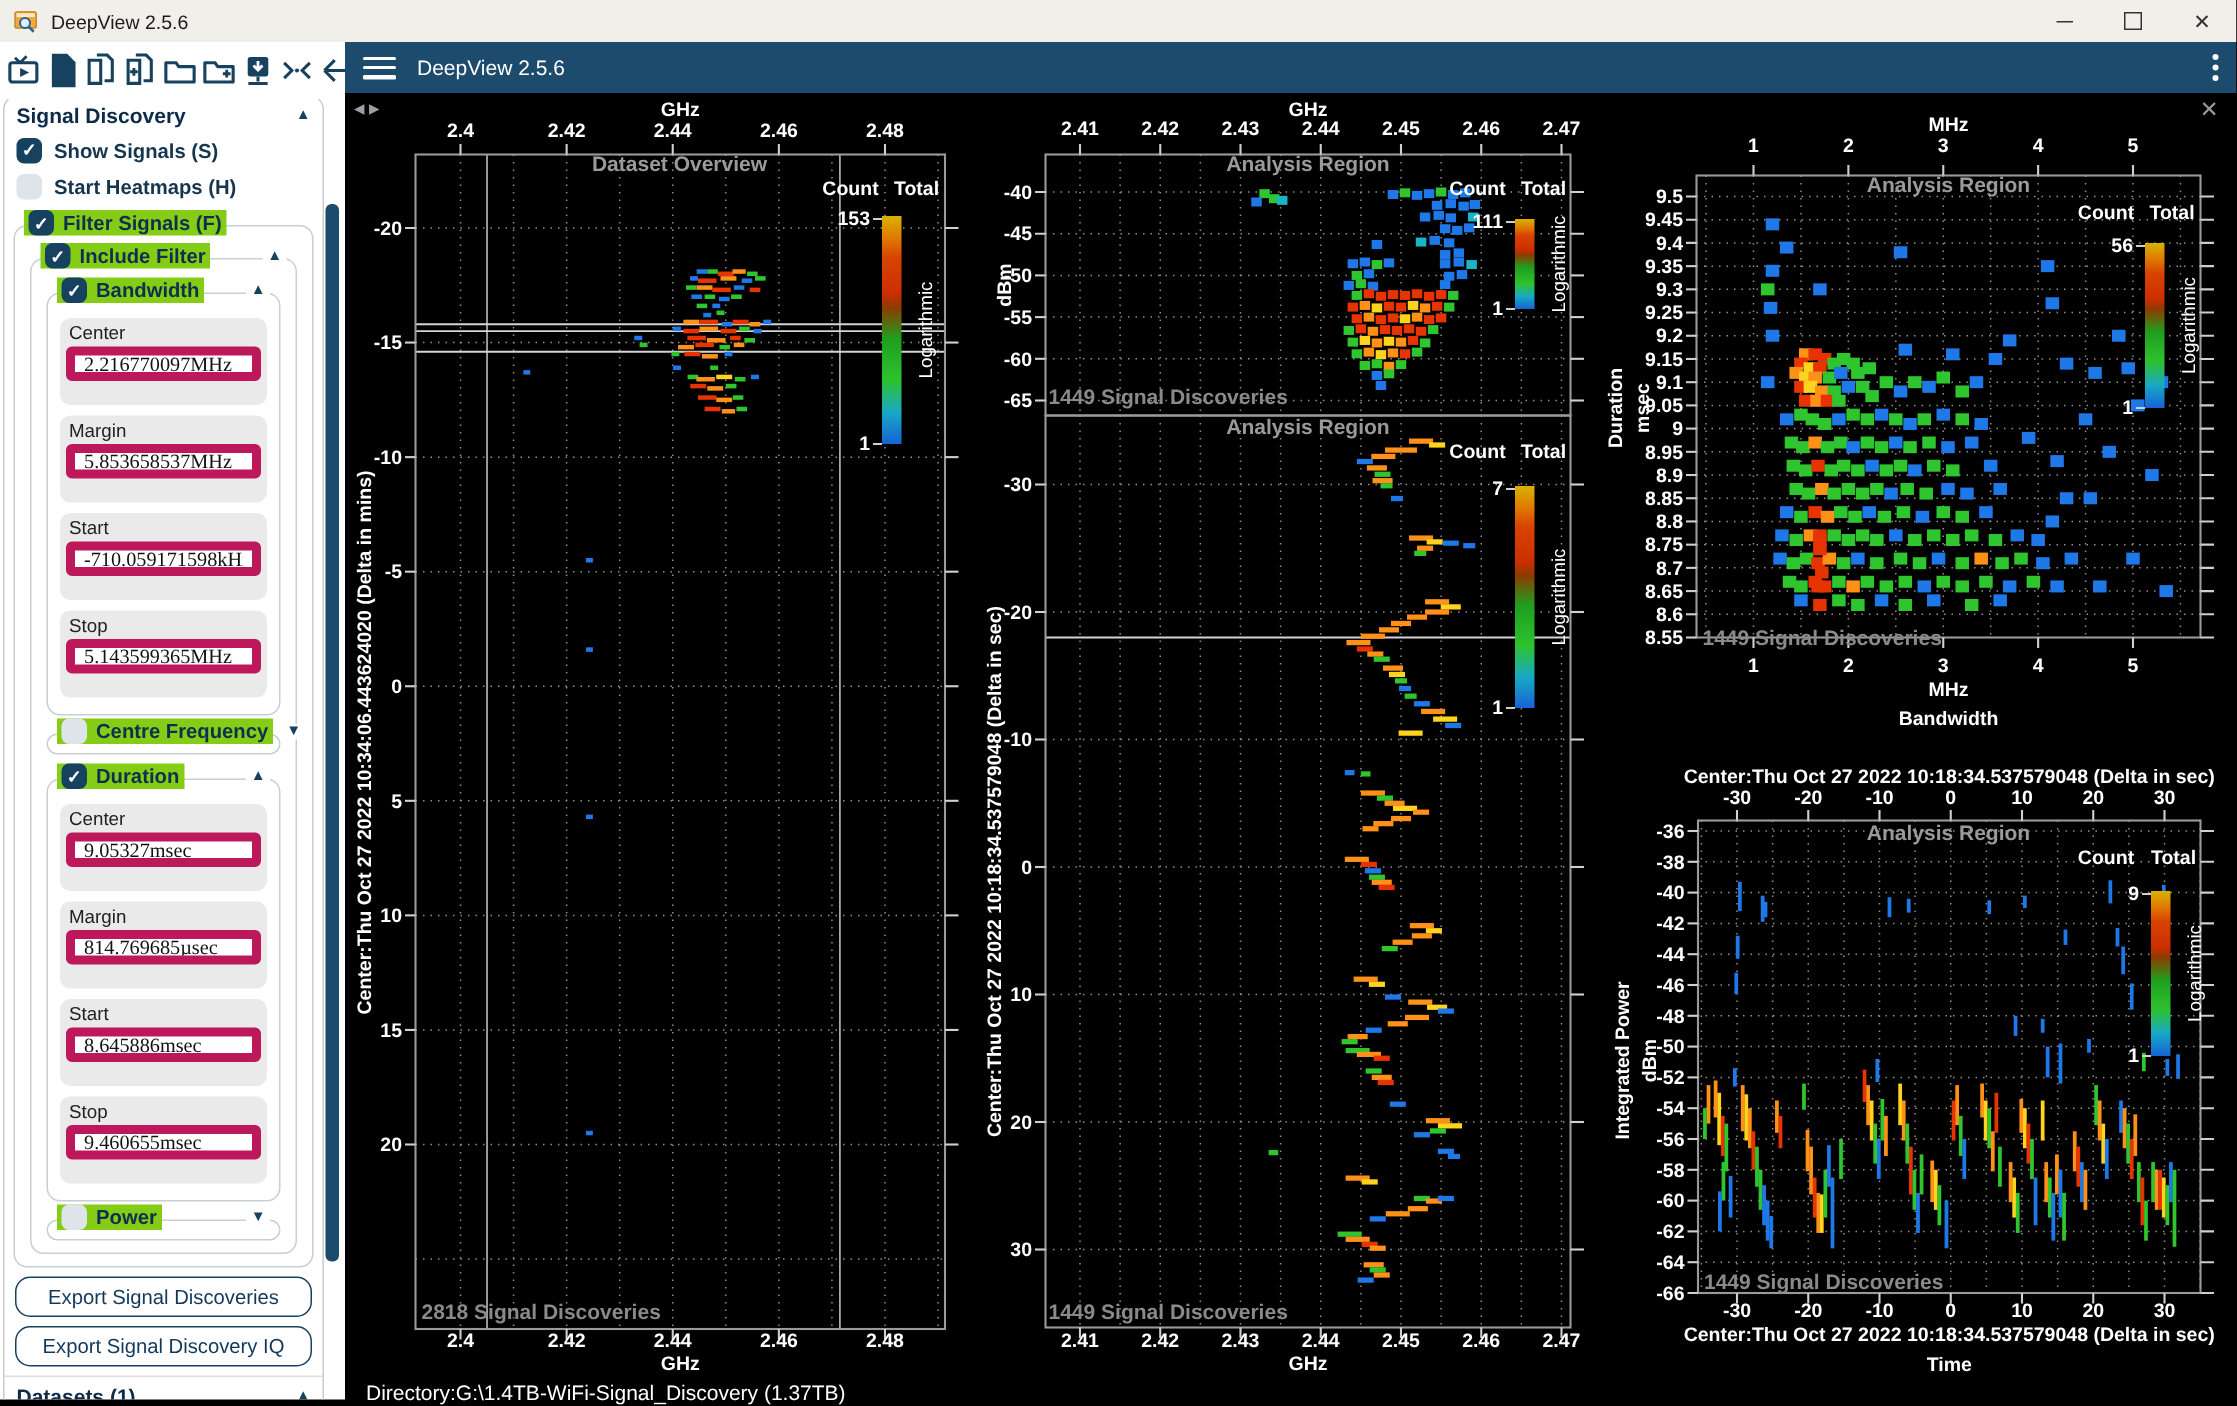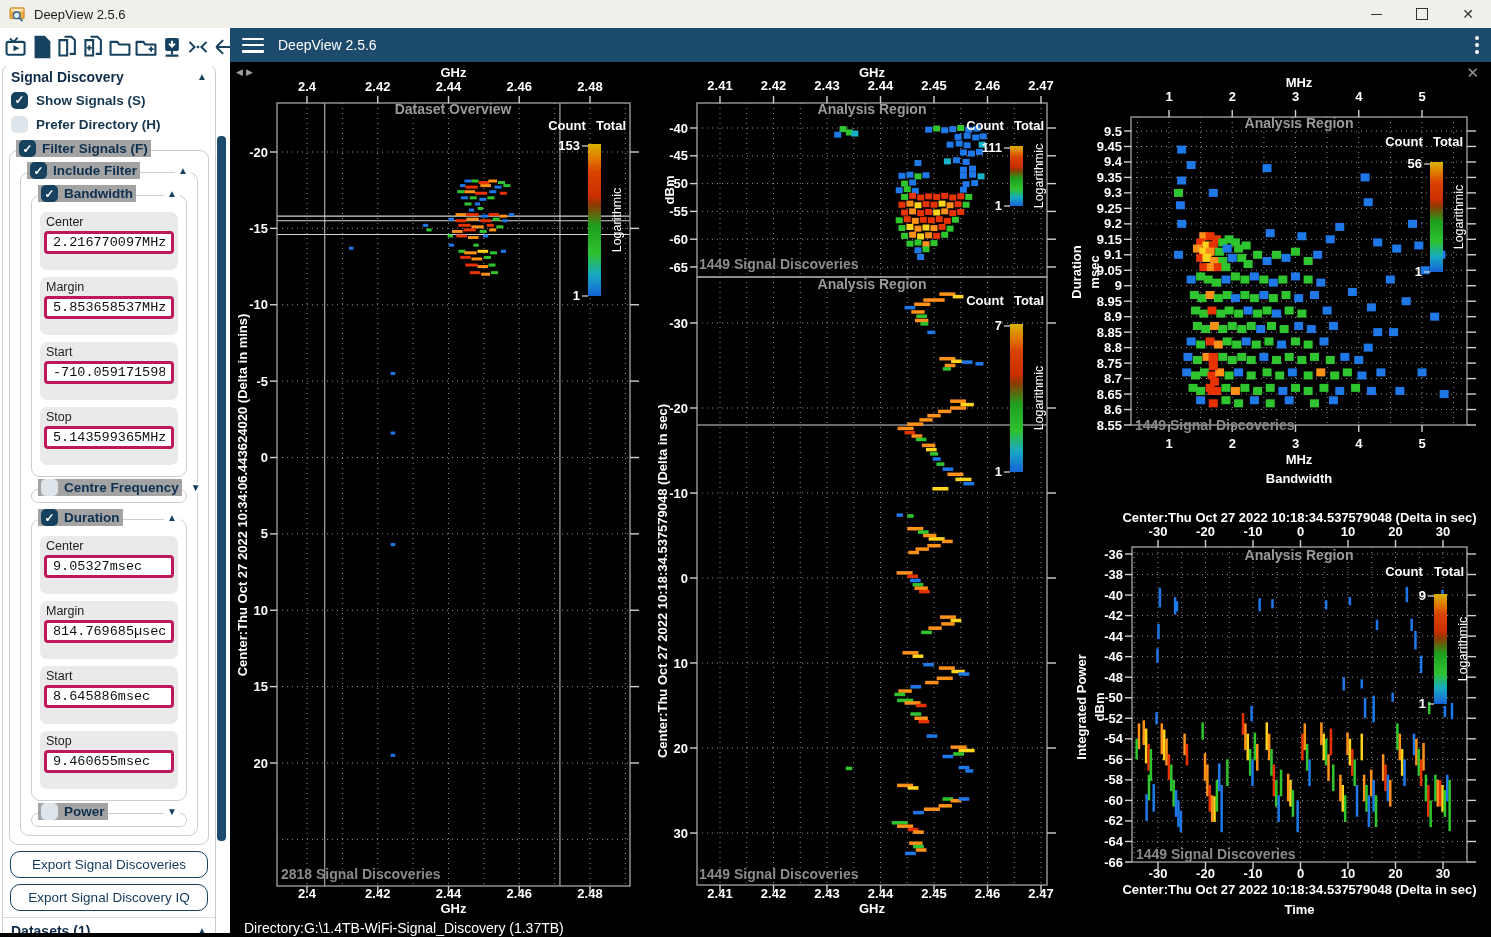--- a/index.html
+++ b/index.html
@@ -36,28 +36,28 @@
   .arr{margin-left:auto;color:#17425f;font-size:10px;line-height:1}
   .divider{border-top:1px solid #dcdcdc;margin:3px 0 0 0}
   .chkrow{display:flex;align-items:center;gap:8px;padding:2px 8px;height:20px}
   .chkrow .cl{font-size:13.5px;font-weight:bold;color:#16364f}
   .cb{width:17px;height:17px;border-radius:5px;background:#dde4ea;display:inline-flex;
       align-items:center;justify-content:center;flex:none}
   .cb.on{background:#17425f}
   .cb.on::after{content:"\2713";color:#fff;font-size:12px;font-weight:bold}
   .fs{border:1.5px solid #c9ced4;border-radius:9px;margin:10px 6px 4px 6px;padding:9px 4px 4px 4px;position:relative}
   .leg{position:absolute;top:-11px;left:6px;right:6px;display:flex;align-items:center;gap:6px}
-  .leg .lwrap{background:#a3a3a3;padding:0 3px;display:flex;align-items:center;gap:6px}
+  .leg .lwrap{background:#84cc16;padding:0 3px;display:flex;align-items:center;gap:6px}
   .leg .lbl{font-size:13.5px;font-weight:bold;color:#0f2f4f;white-space:nowrap}
   .leg .arrw{margin-left:auto;background:#fff;padding:0 3px}
   .fs.slim{padding:12px 4px 0 4px;margin-top:12px}
   .field{background:#eaeaea;border-radius:7px;margin:7px 4px;padding:2px 4px 16px 4px}
   .field .flabel{font-size:12.5px;color:#222;margin:1px 2px 2px 2px}
-  .field input{width:100%;box-sizing:border-box;height:23px;border:3px solid #be185d;border-radius:4px;
-               font-family:Liberation Mono, monospace;font-size:13.5px;padding:0 6px;color:#111;background:#fff}
+  .field input{width:100%;box-sizing:border-box;height:23px;border:6px solid #be185d;border-radius:4px;
+               font-family:Liberation Serif, serif;font-size:13.5px;padding:0 6px;color:#111;background:#fff}
   .btn{display:block;width:calc(100% - 14px);margin:6px 7px;height:27px;border:1.6px solid #17425f;border-radius:10px;
        background:#fff;color:#12395c;font-family:"Liberation Sans",sans-serif;font-size:13.5px;cursor:pointer}
   .dsbox{border:1.5px solid #cfd4d9;border-radius:9px;margin:4px 6px;padding:3px 6px 5px 6px}
   .dsname{display:flex;align-items:flex-start;font-size:14px;font-weight:bold;color:#0d2b47;padding:2px 2px}
   .nyq{display:flex;align-items:center;gap:6px;padding:2px 2px;height:22px}
   .nyq .cl{font-size:13.5px;font-weight:bold;color:#16364f}
   .reddot{width:12px;height:12px;border-radius:50%;background:#e8112d;flex:none}
   .nyq .searchwrap{margin-left:auto}
   #sidescroll{position:absolute;left:217px;top:74px;width:9px;height:705px;background:#1d4b6d;border-radius:4px}
   
@@ -168,21 +168,21 @@
   <div class="sechead">
     <span class="ht">Signal Discovery</span>
     <span class="arr">▲</span>
   </div>
   <div class="chkrow">
     <span class="cb on"></span>
     <span class="cl">Show Signals (S)</span>
   </div>
   <div class="chkrow">
     <span class="cb"></span>
-    <span class="cl">Prefer Directory (H)</span>
+    <span class="cl">Start Heatmaps (H)</span>
   </div>
 
   <div class="fs" style="margin-top:14px">
     <div class="leg">
       <span class="lwrap">
         <span class="cb on"></span>
         <span class="lbl">Filter Signals (F)</span>
       </span>
     </div>
 

